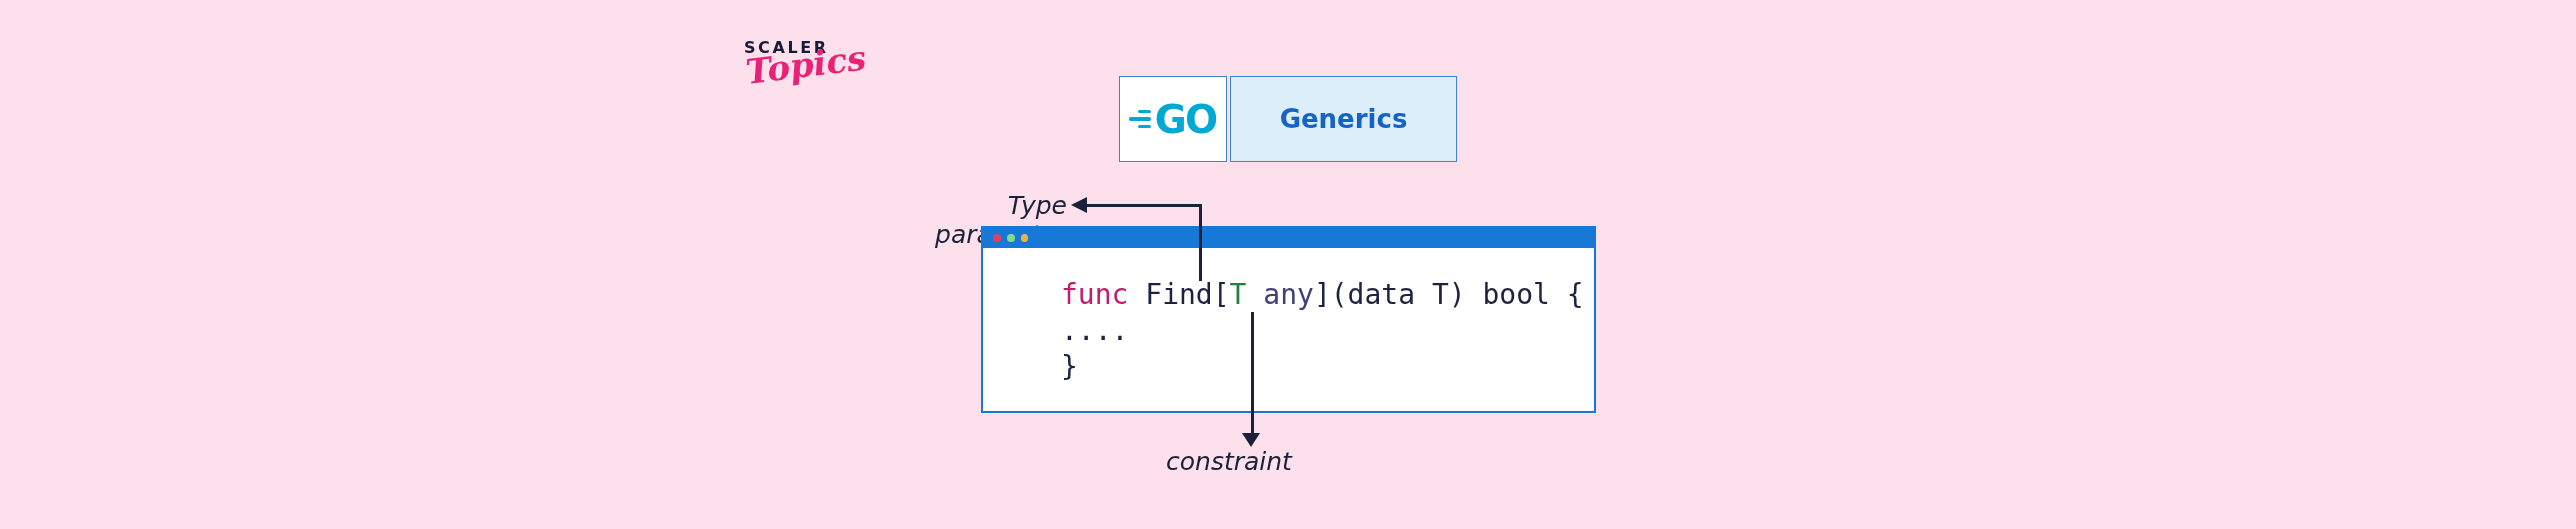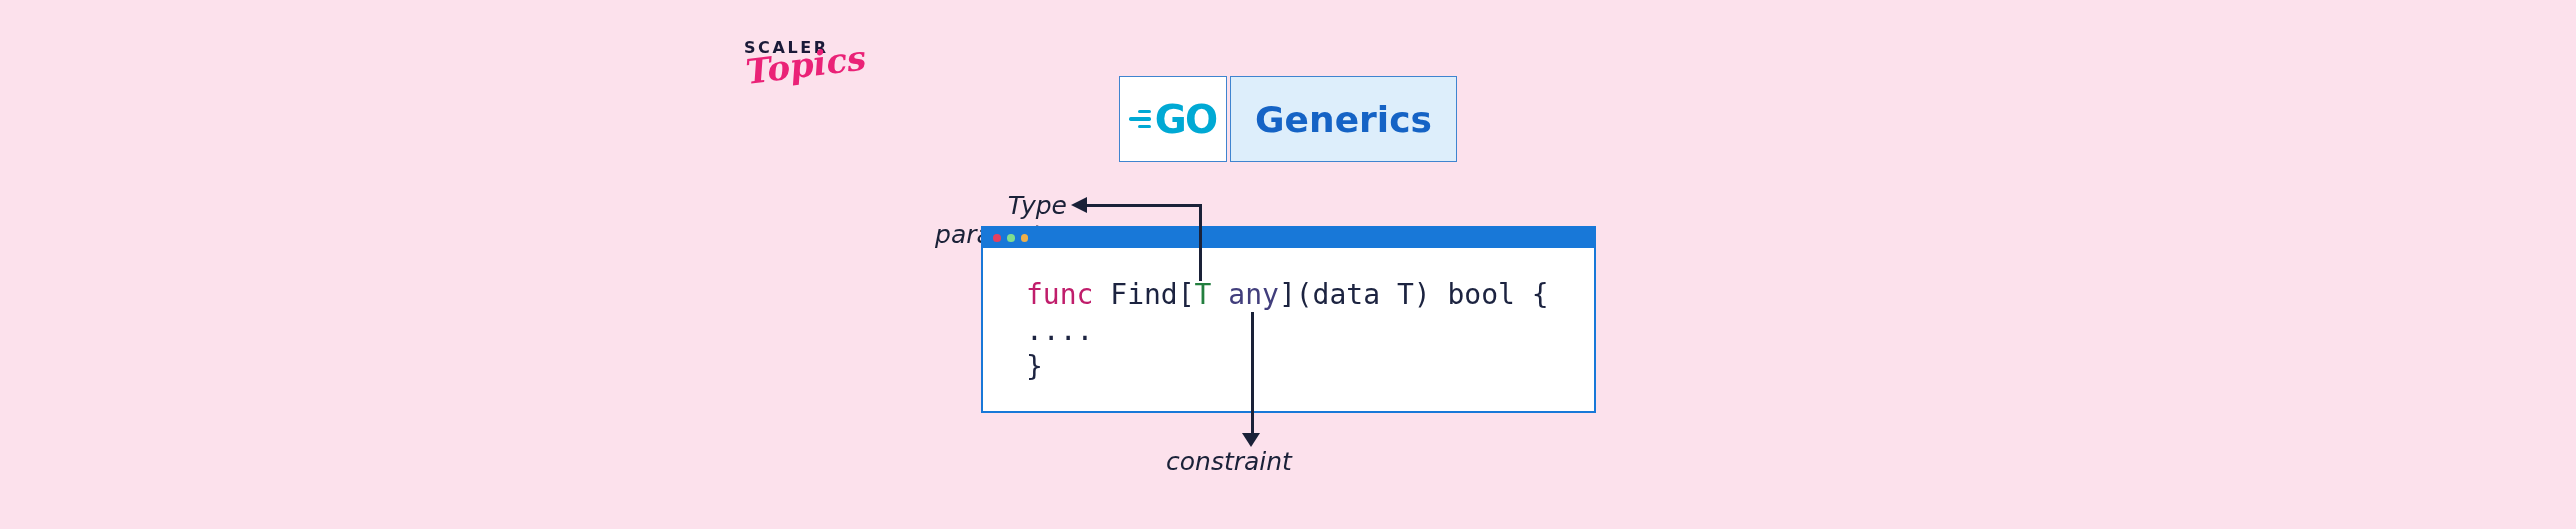--- a/index.html
+++ b/index.html
@@ -59,21 +59,21 @@
   .generics-box {
     position: absolute; left: 1230px; top: 76px;
     width: 227px; height: 86px;
     background: #ddeefb;
     border: 1.7px solid #3f84cf;
     display: flex; align-items: center; justify-content: center;
   }
   .generics-title {
     font-family: "DejaVu Sans", sans-serif;
     font-weight: 700;
-    font-size: 36px;
+    font-size: 26px;
     color: #1563c5;
   }
 
   
   .label {
     position: absolute;
     font-family: "DejaVu Sans", sans-serif;
     font-style: italic;
     font-size: 25px;
     color: #1a2138;
@@ -114,20 +114,21 @@
     display: flex; align-items: center;
     padding-left: 10.3px; gap: 6px;
   }
   .dot { width: 7.7px; height: 7.7px; border-radius: 50%; }
   .code {
     padding: 29px 0 0 43px;
     font-family: "DejaVu Sans Mono", monospace;
     font-size: 28px;
     line-height: 36px;
     color: #1c2340;
+    margin-left: 35px;
   }
   .code-line { white-space: pre; }
 </style>
 </head>
 <body>
 
 <div class="canvas">
 
   <div class="scaler-logo">
     <div class="scaler-word">SCALER</div>

